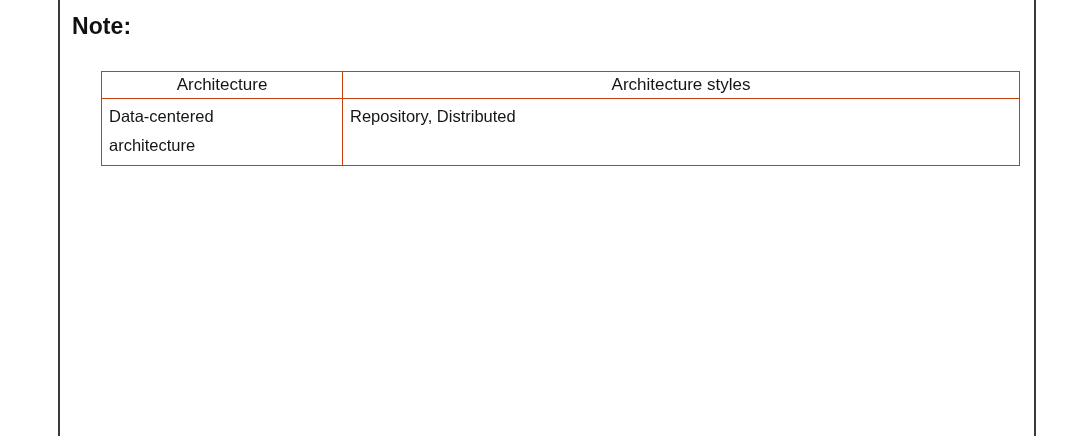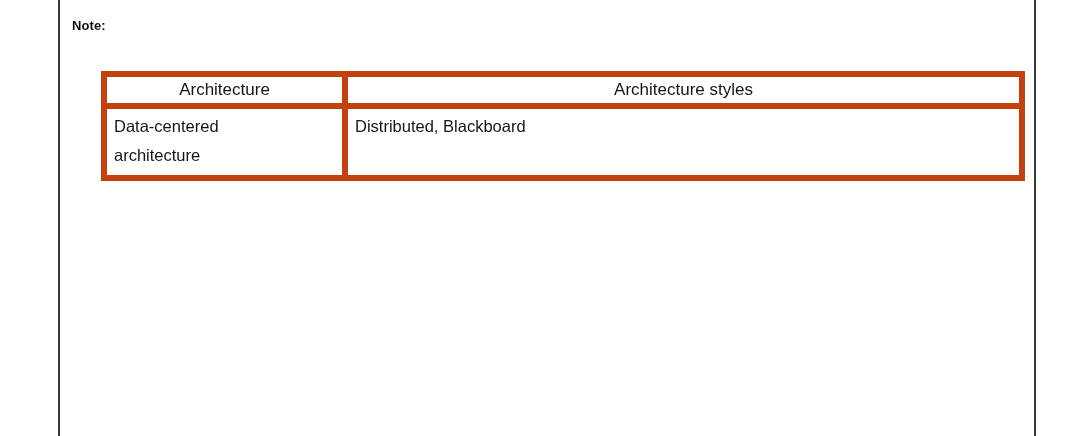--- a/index.html
+++ b/index.html
@@ -32,41 +32,41 @@
     left: 70px;
     top: 0;
     width: 960px;
     height: 436px;
   }
 
   .note-label {
     position: absolute;
     left: 2px;
     top: 14px;
-    font-size: 13px;
+    font-size: 23px;
     font-weight: bold;
     letter-spacing: 0.1px;
     line-height: 24px;
     color: #111111;
   }
 
   
   .arch-table {
     position: absolute;
     left: 31px;
     top: 71px;
     width: 918px;
     border-collapse: collapse;
     table-layout: fixed;
     font-size: 16.5px;
     color: #151515;
   }
   .arch-table th,
   .arch-table td {
-    border: 6px solid #c2410c;
+    border: 1px solid #c2410c;
     vertical-align: top;
     padding: 0;
   }
   .arch-table col.c-left  { width: 241px; }
   .arch-table col.c-right { width: 677px; }
 
   .arch-table thead th {
     font-weight: normal;
     text-align: center;
     height: 26px;
@@ -110,19 +110,19 @@
     </thead>
     <tbody>
       <tr>
         <td>
           <div class="cell-inner nowrap-pair">
             <span>Data-centered</span>
             <span>architecture</span>
           </div>
         </td>
         <td>
-          <div class="cell-inner">Distributed, Blackboard</div>
+          <div class="cell-inner">Repository, Distributed</div>
         </td>
       </tr>
     </tbody>
   </table>
 
 </div>
 
 </body></html>

